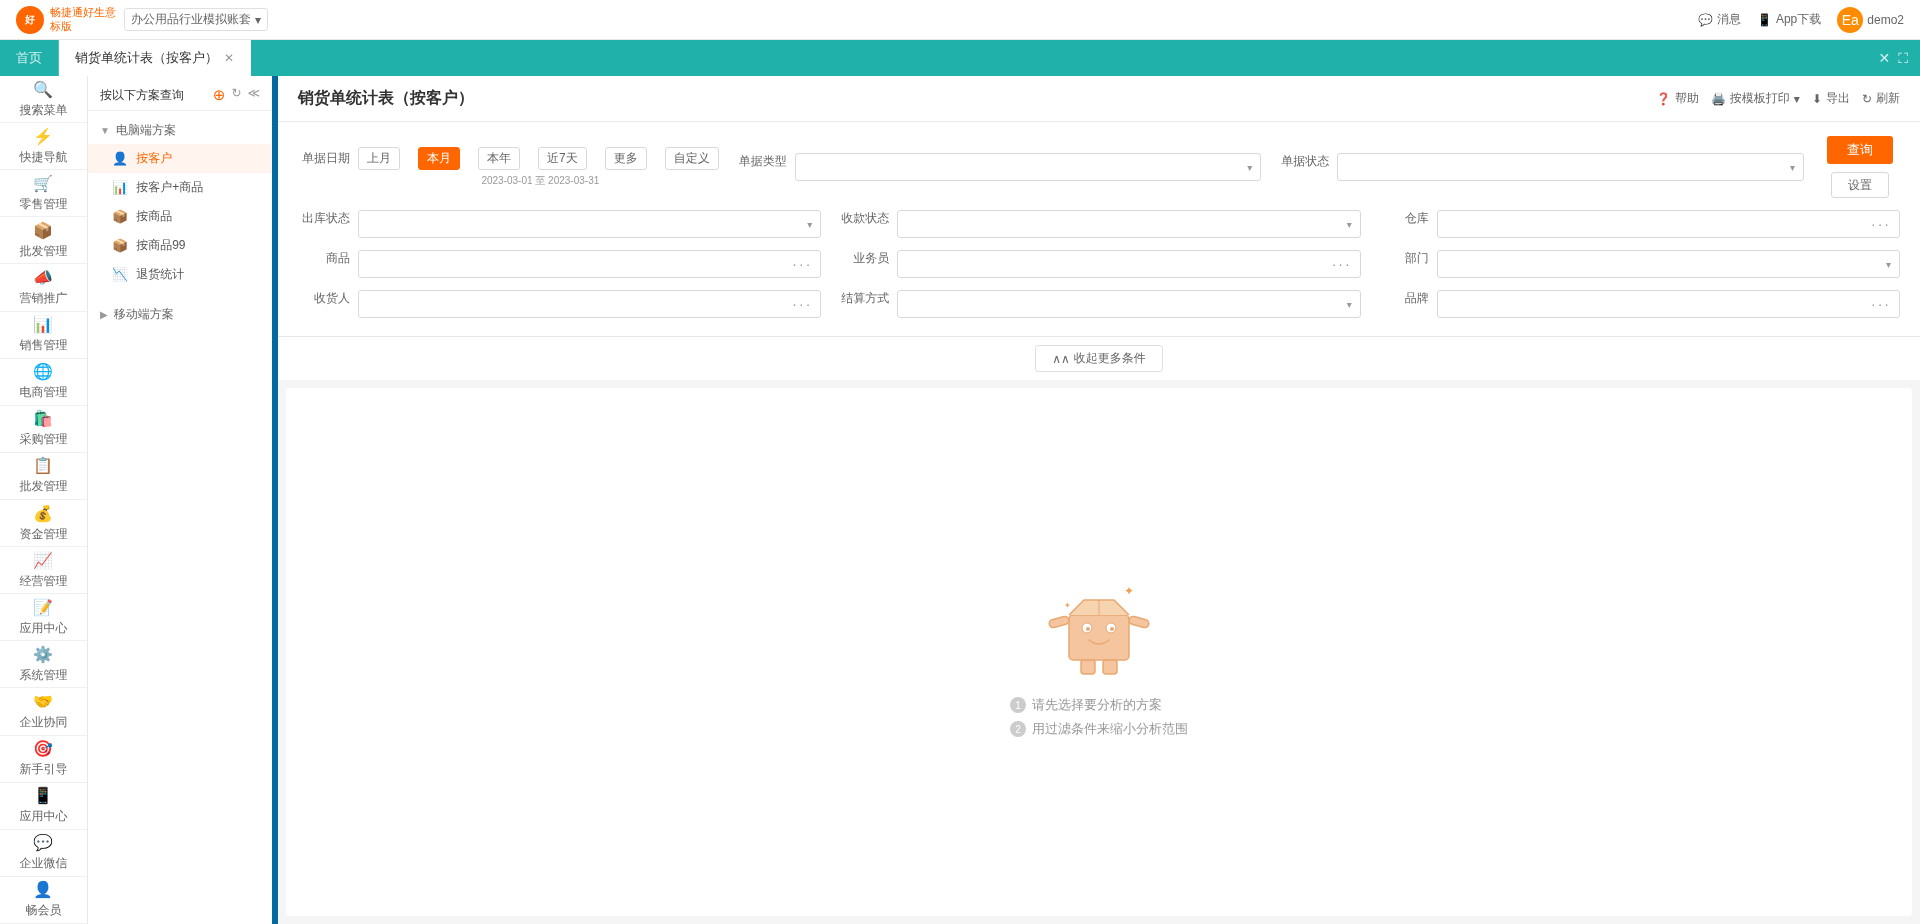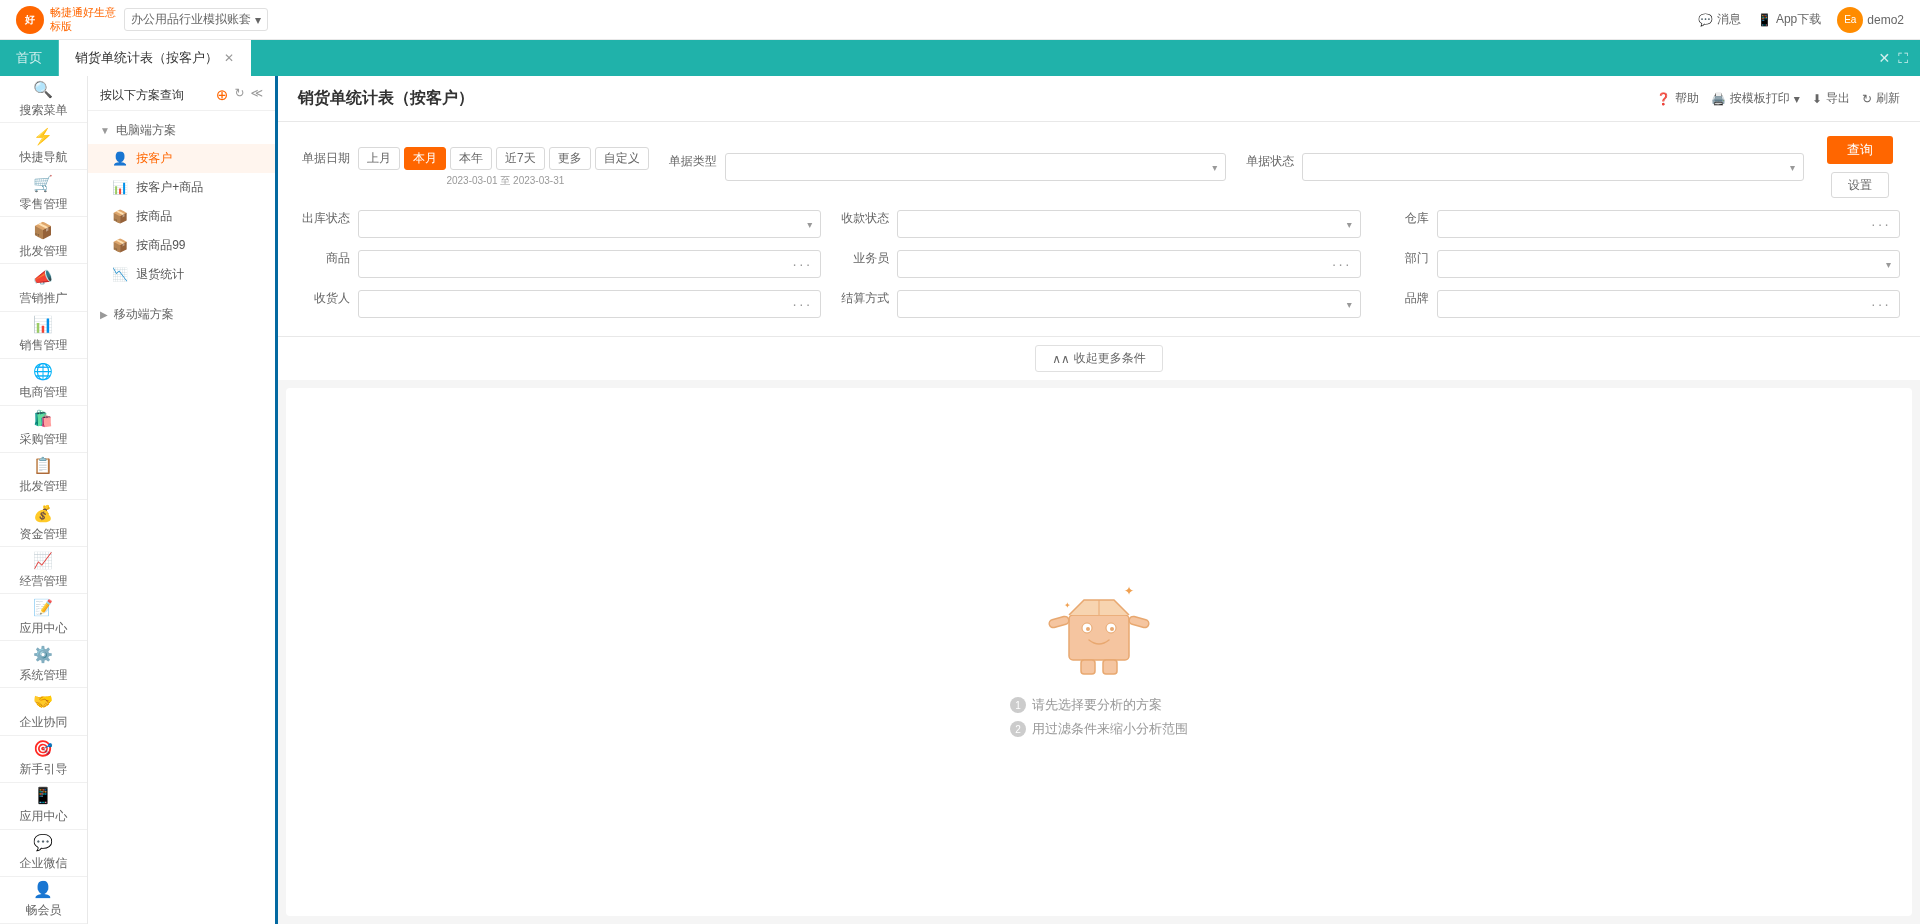--- a/index.html
+++ b/index.html
@@ -16,21 +16,21 @@
       border-bottom: 1px solid #e8e8e8;
       flex-shrink: 0;
     }
     .top-header-left { display: flex; align-items: center; gap: 8px; }
     .logo-area { display: flex; align-items: center; gap: 6px; }
     .logo-icon { width: 28px; height: 28px; background: #ff6600; border-radius: 50%; display: flex; align-items: center; justify-content: center; color: #fff; font-size: 10px; font-weight: bold; }
     .logo-text { font-size: 11px; color: #ff6600; line-height: 1.2; }
     .industry-selector { display: flex; align-items: center; gap: 4px; color: #666; font-size: 12px; cursor: pointer; padding: 2px 6px; border: 1px solid #e0e0e0; border-radius: 3px; }
     .top-header-right { display: flex; align-items: center; gap: 16px; color: #666; font-size: 12px; }
     .header-action { display: flex; align-items: center; gap: 4px; cursor: pointer; }
-    .avatar { width: 26px; height: 26px; background: #ff8c00; border-radius: 50%; display: flex; align-items: center; justify-content: center; color: #fff; font-size: 10px; }
+    .avatar { width: 26px; height: 26px; background: #ff8c00; border-radius: 50%; display: flex; align-items: center; justify-content: center; color: #fff; font-size: 14px; }
 
     
     .tab-bar {
       height: 36px;
       background: #20b2aa;
       display: flex;
       align-items: center;
       flex-shrink: 0;
       justify-content: center;
     }
@@ -89,21 +89,21 @@
     .content-area {
       flex: 1;
       display: flex;
       overflow: hidden;
     }
 
     
     .scheme-panel {
       width: 190px;
       background: #fff;
-      border-right: 3px solid #0369a1;
+      border-right: 6px solid #0369a1;
       flex-shrink: 0;
       overflow-y: auto;
     }
     .scheme-header {
       display: flex;
       align-items: center;
       justify-content: space-between;
       padding: 10px 12px 6px;
       font-size: 12px;
       color: #666;
@@ -205,21 +205,21 @@
       cursor: pointer;
     }
     .filter-input .placeholder { color: #bbb; }
     .filter-input .arrow { color: #999; font-size: 10px; }
     .filter-input .dots { color: #999; font-size: 14px; letter-spacing: 2px; }
 
     
     .date-filter-group {
       display: flex;
       align-items: center;
-      gap: 4px;
+      gap: 18px;
     }
     .date-btn {
       padding: 2px 8px;
       border: 1px solid #d9d9d9;
       border-radius: 3px;
       font-size: 12px;
       color: #666;
       cursor: pointer;
       background: #fff;
     }

